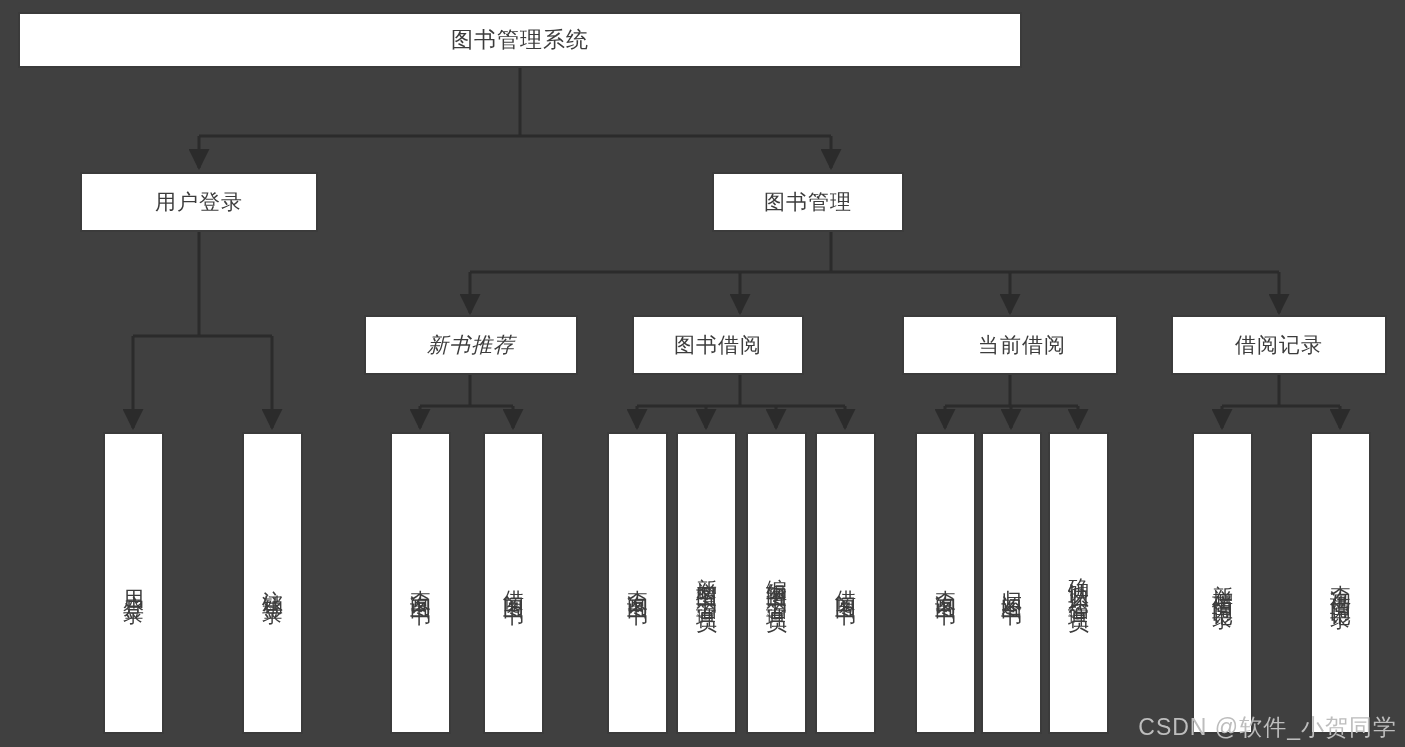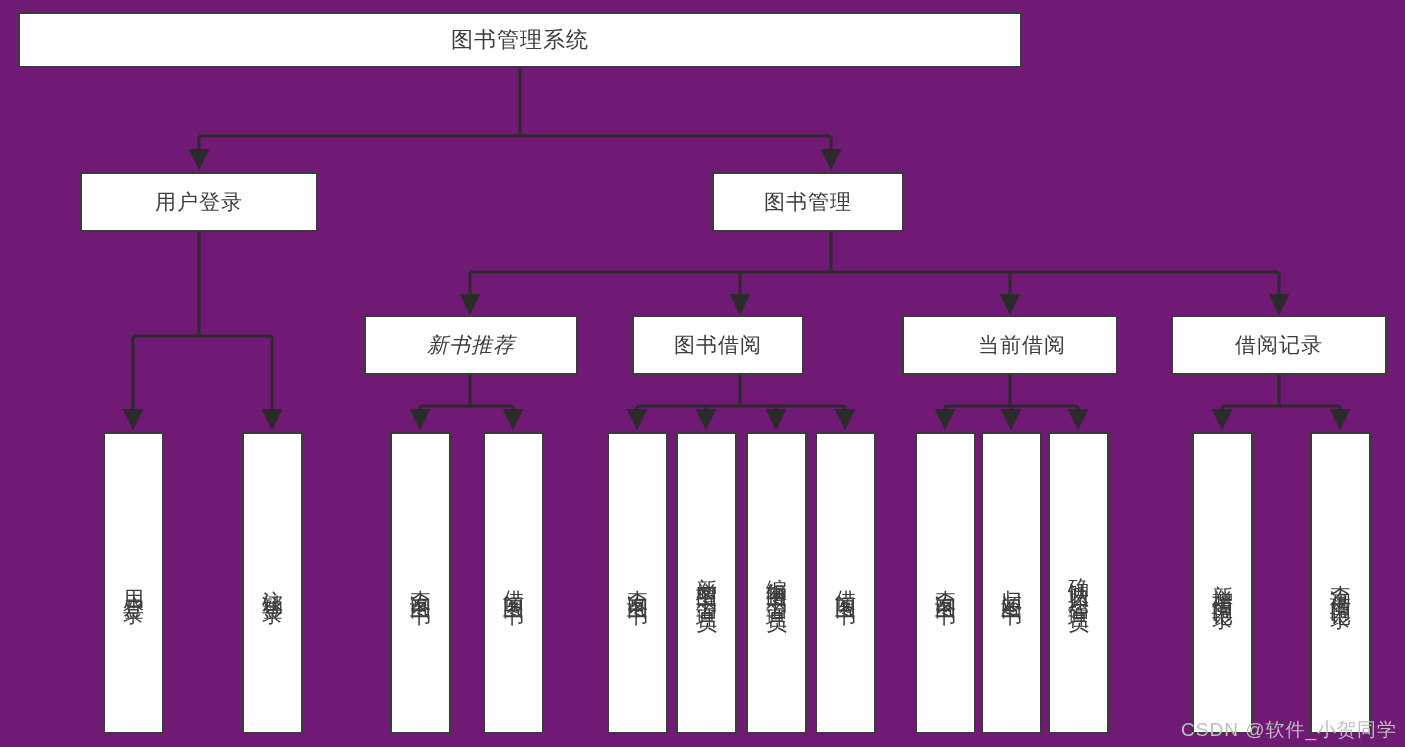--- a/index.html
+++ b/index.html
@@ -7,21 +7,21 @@
     padding: 0;
     background: #ffffff;
   }
   body {
     font-family: "Liberation Sans", "DejaVu Sans", sans-serif;
   }
   #canvas {
     position: relative;
     width: 1405px;
     height: 747px;
-    background: #701a75;
+    background: #404040;
     overflow: hidden;
   }
   #wires {
     position: absolute;
     left: 0;
     top: 0;
     width: 1405px;
     height: 747px;
     pointer-events: none;
   }
@@ -54,21 +54,21 @@
   }
   .node.vert .vlabel {
     writing-mode: vertical-rl;
     text-orientation: upright;
     display: block;
   }
   .watermark {
     position: absolute;
     right: 8px;
     bottom: 4px;
-    font-size: 19px;
+    font-size: 23px;
     color: #bdbdbd;
     letter-spacing: 1px;
     white-space: nowrap;
     margin-top: 14px;
   }
 </style>
 </head>
 <body>
 
 <div id="canvas">

